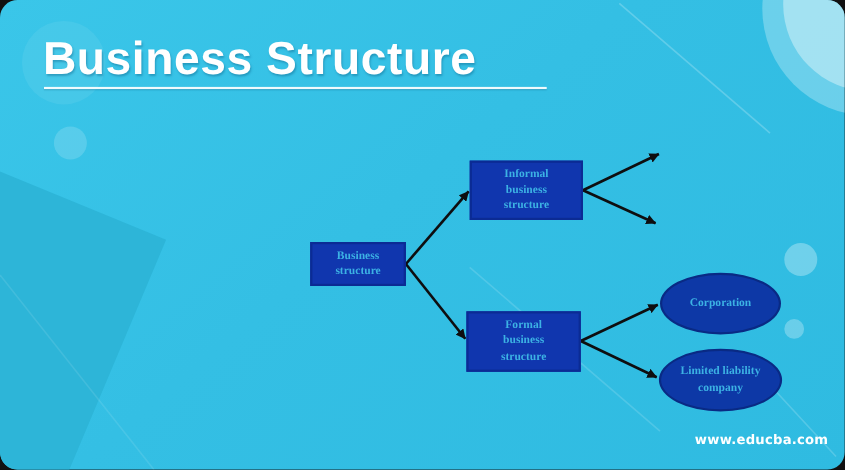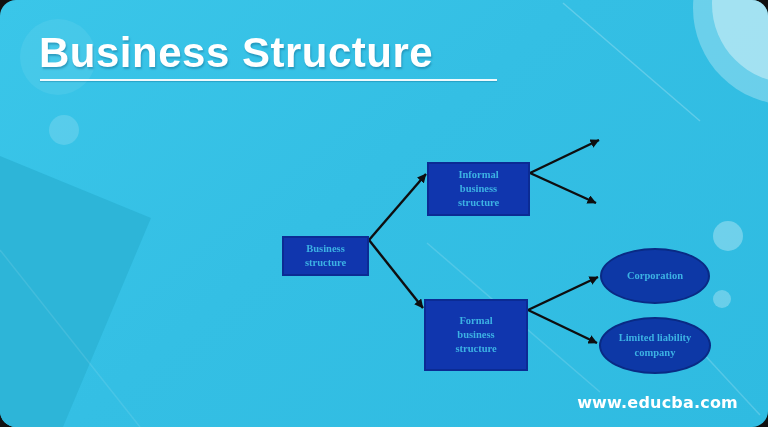--- a/index.html
+++ b/index.html
@@ -47,37 +47,36 @@
     font-family: "Liberation Serif", "DejaVu Serif", serif;
     font-weight: bold;
     font-size: 10.5px;
     line-height: 1.35;
     color: #3cb2e4;
   }
   .node.rect {
     background: #1036ae;
     border: 2px solid #0b2b94;
     padding: 0 18px;
-    margin-top: 16px;
   }
   .node.ellipse {
     background: #0d38a6;
     border: 2px solid #092a84;
     border-radius: 50%;
     padding: 0 11px;
   }
   .node.ellipse.wide-pad { padding: 0 17px; }
 
   .footer {
     position: absolute;
-    right: 30px;
+    right: 15px;
     top: 393px;
     font-family: "DejaVu Sans", sans-serif;
     font-weight: bold;
-    font-size: 16px;
+    font-size: 12px;
     letter-spacing: 0.2px;
     color: #ffffff;
   }
 </style>
 </head>
 <body>
 
 <div class="stage">
 
   <svg class="layer" viewBox="0 0 768 427" aria-hidden="true">
@@ -114,21 +113,21 @@
   <div class="title-underline"></div>
 
   <div class="node rect" style="left:282px; top:220px; width:87px; height:40px;">
     <span>Business structure</span>
   </div>
 
   <div class="node rect" style="left:427px; top:146px; width:103px; height:54px;">
     <span>Informal business structure</span>
   </div>
 
-  <div class="node rect" style="left:424px; top:283px; width:104px; height:72px;">
+  <div class="node rect" style="left:424px; top:283px; width:104px; height:55px;">
     <span>Formal business structure</span>
   </div>
 
 
 
   <div class="node ellipse" style="left:600px; top:248px; width:110px; height:56px;">
     <span>Corporation</span>
   </div>
 
   <div class="node ellipse wide-pad" style="left:599px; top:317px; width:112px; height:57px;">

